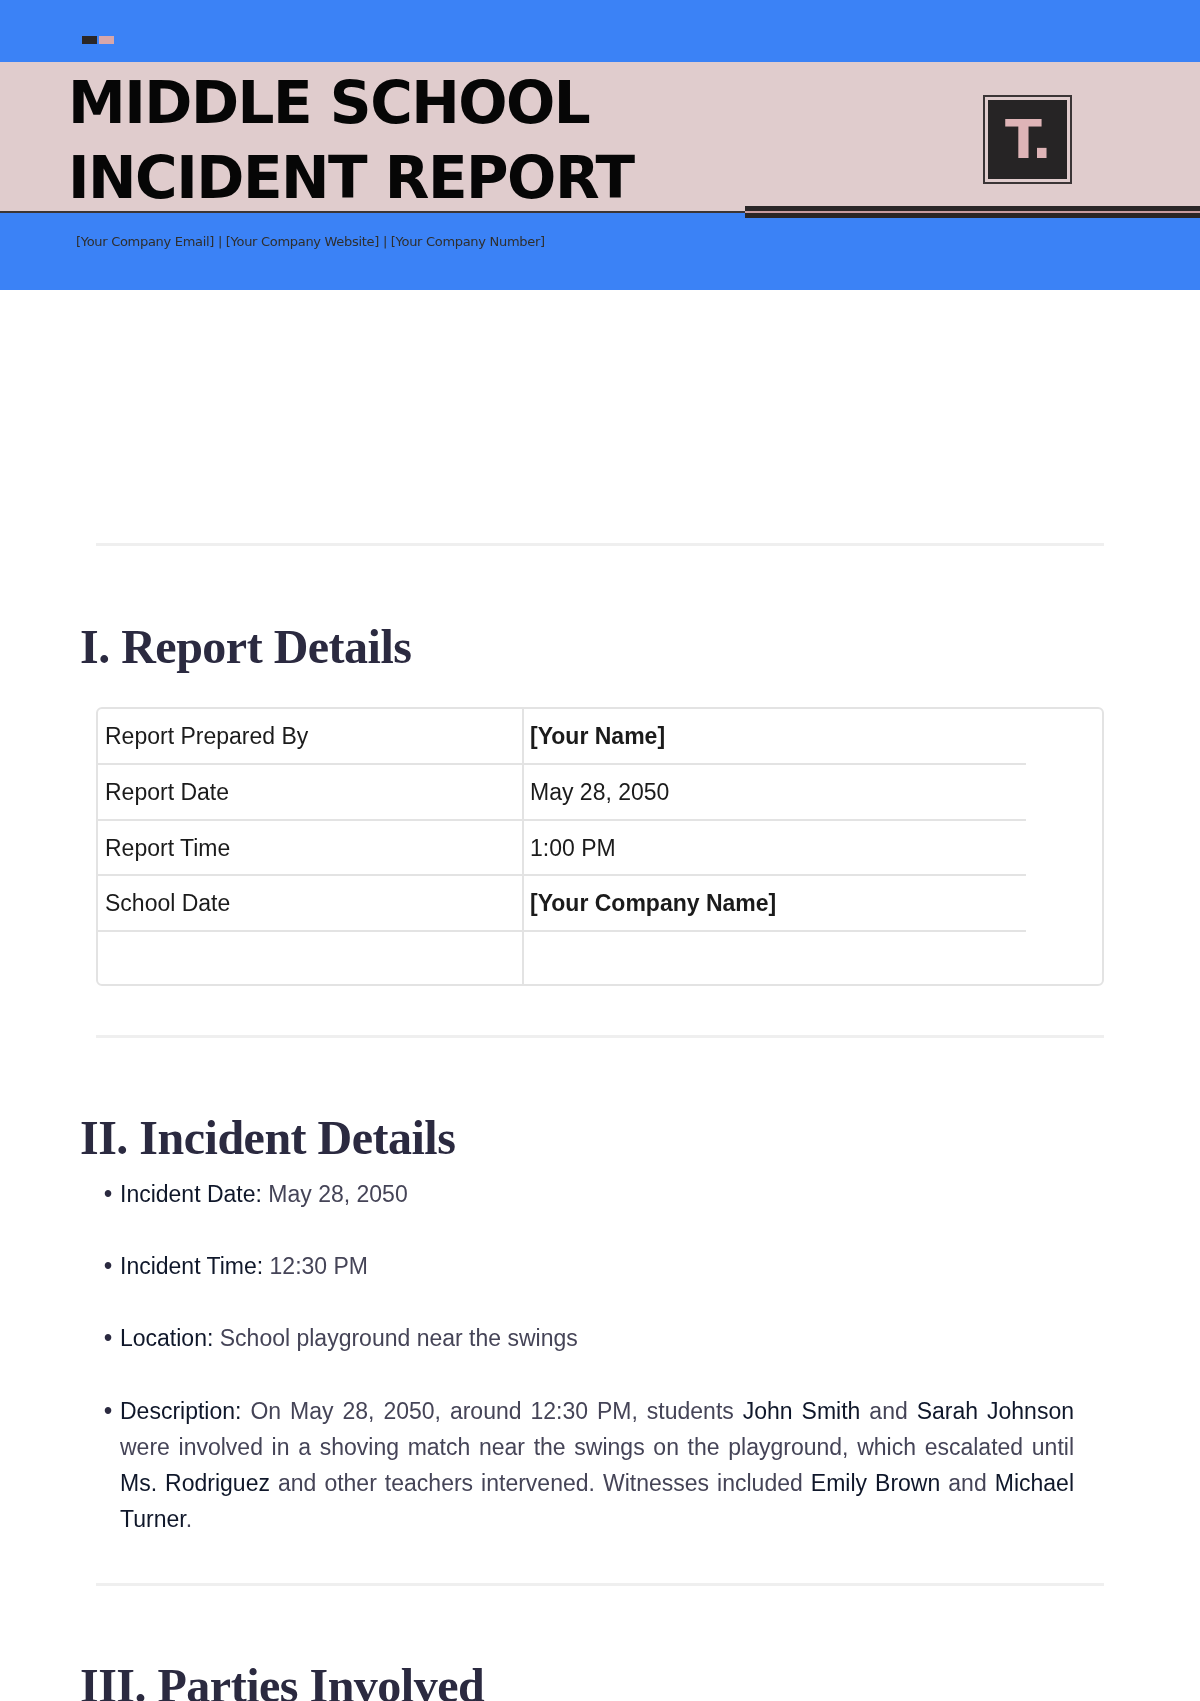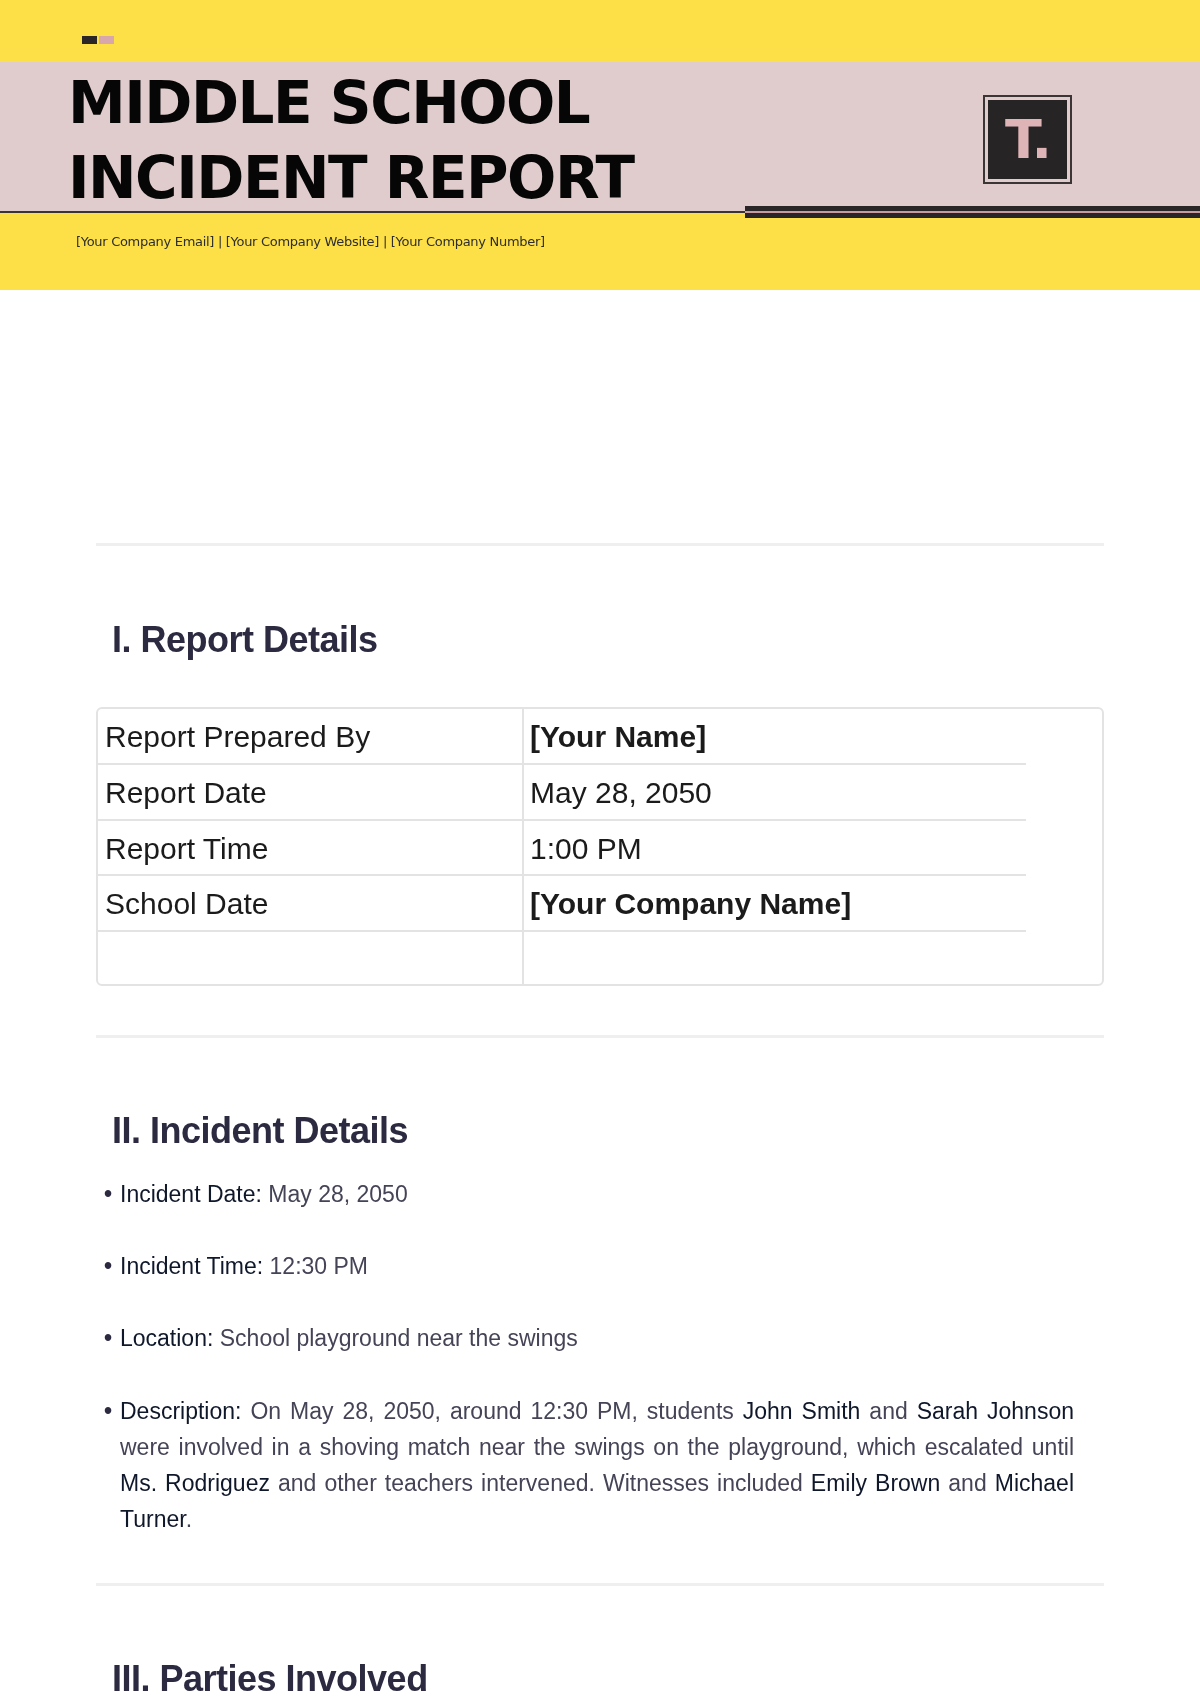--- a/index.html
+++ b/index.html
@@ -9,21 +9,21 @@
       overflow: hidden;
       background: #ffffff;
       font-family: "Liberation Sans", "DejaVu Sans", sans-serif;
       color: #2b2a40;
     }
     .page { position: relative; width: 1200px; height: 1701px; background: #ffffff; }
 
     
     .header {
       position: absolute; left: 0; top: 0; width: 1200px; height: 290px;
-      background: #fde047;
+      background: #3b82f6;
     }
     .header-mark {
       position: absolute; left: 82px; top: 36px; width: 32px; height: 8px;
       display: flex;
     }
     .header-mark .mk-dark { width: 15px; height: 8px; background: #2a2627; }
     .header-mark .mk-pink { width: 15px; height: 8px; background: #d7a7ab; margin-left: 2px; }
 
     .pink-band {
       position: absolute; left: 0; top: 62px; width: 1200px; height: 150px;
@@ -80,34 +80,34 @@
       text-align: center;
       font-family: "Liberation Sans", sans-serif;
       font-weight: 700; font-size: 48px; color: #2b2a40;
       letter-spacing: -0.5px;
     }
     .divider {
       position: absolute; left: 96px; width: 1008px; height: 3px;
       background: #efefef;
     }
     .section-heading {
-      position: absolute; left: 112px;
-      font-family: Liberation Sans, sans-serif;
-      font-weight: 700; font-size: 36px; color: #2b2a40;
+      position: absolute; left: 80px;
+      font-family: Liberation Serif, serif;
+      font-weight: 700; font-size: 48px; color: #2b2a40;
       letter-spacing: -0.5px; white-space: nowrap;
     }
 
     .details-table {
       position: absolute; left: 96px; top: 707px; width: 1008px; height: 279px;
       border: 2px solid #e3e3e3; border-radius: 6px;
       overflow: hidden;
     }
     .t-row {
       position: absolute; left: 0; height: 55px; width: 100%;
-      font-size: 30px; color: #1b1b1b;
+      font-size: 23px; color: #1b1b1b;
     }
     .t-label {
       position: absolute; left: 7px; top: 0; height: 55px; line-height: 55px;
       white-space: nowrap;
     }
     .t-value {
       position: absolute; left: 432px; top: 0; height: 55px; line-height: 55px;
       white-space: nowrap;
     }
     .t-value.bold { font-weight: 700; }

